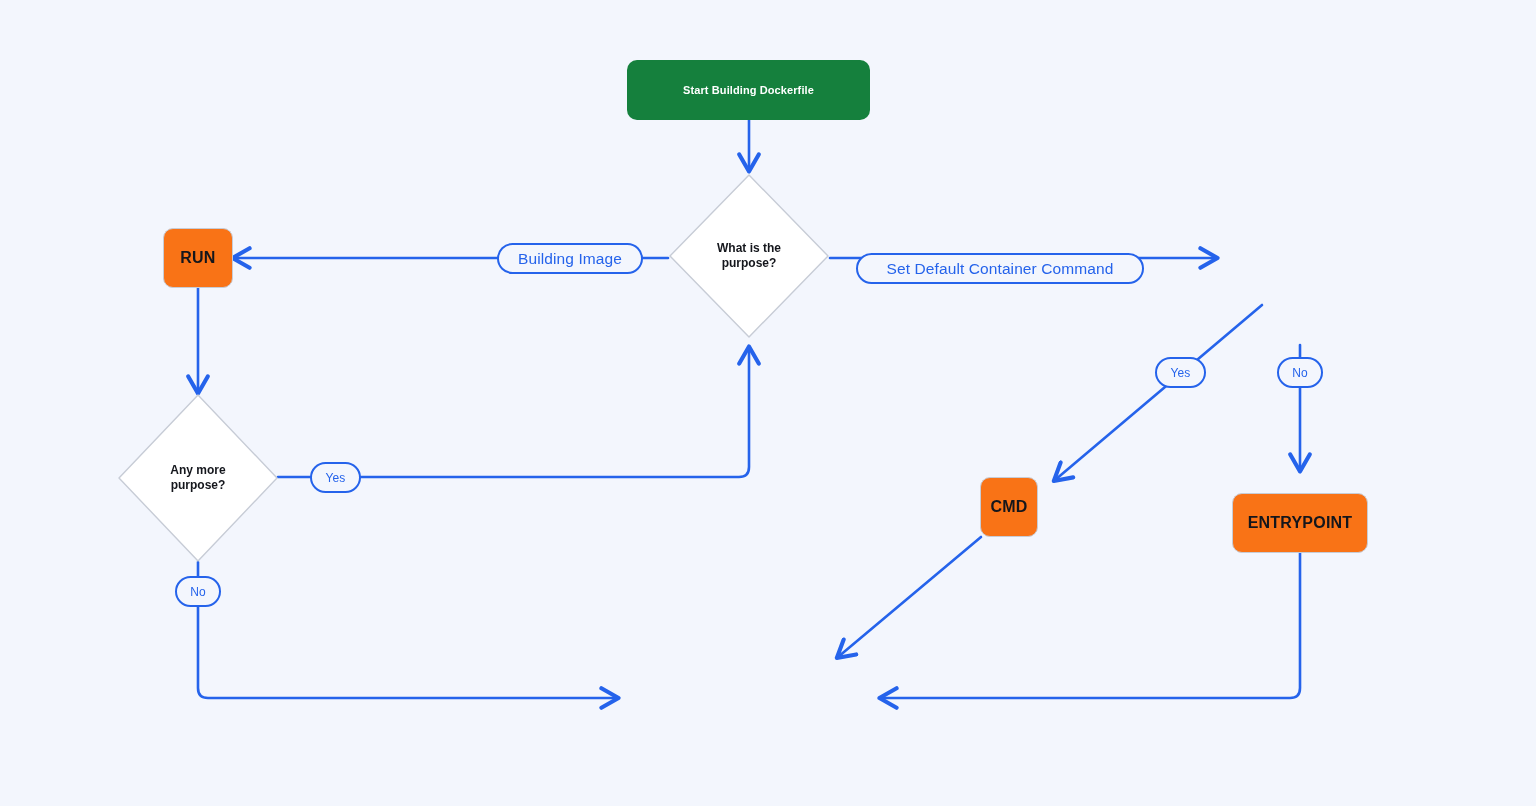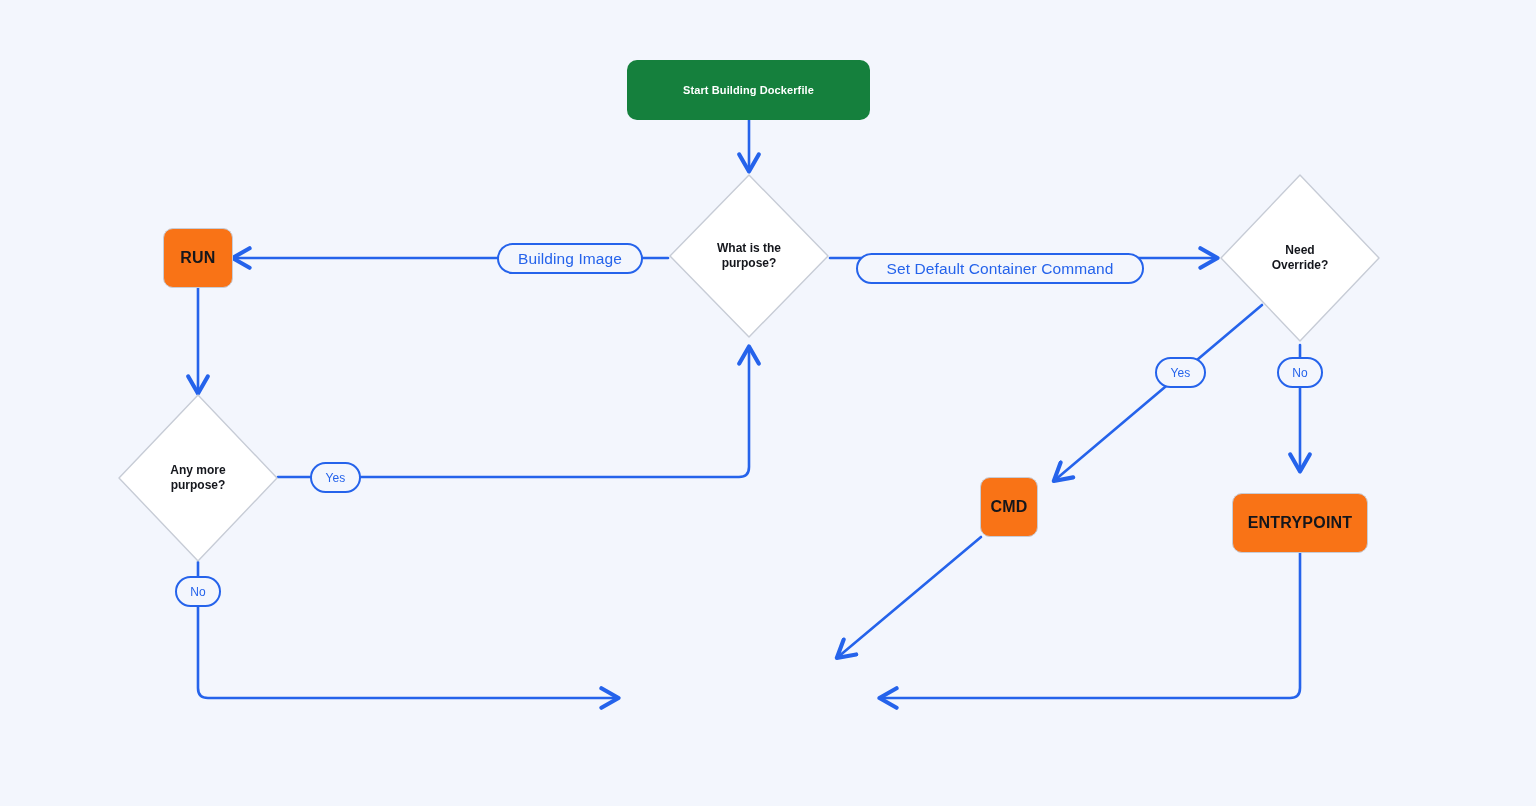--- a/index.html
+++ b/index.html
@@ -145,27 +145,20 @@
   </div>
 
   <div class="node node-diamond" style="left:116px; top:392px; width:164px; height:172px;">
     <svg class="dia-shape" viewBox="0 0 164 172" xmlns="http://www.w3.org/2000/svg">
       <path d="M 82 3 L 161 86 L 82 169 L 3 86 Z" fill="#ffffff" stroke="#c7ccd6" stroke-width="1.4" stroke-linejoin="round"></path>
     </svg>
     <span class="dia-label">Any more
 purpose?</span>
   </div>
 
-  <div class="node node-diamond" style="left:1218px; top:172px; width:164px; height:172px;">
-    <svg class="dia-shape" viewBox="0 0 164 172" xmlns="http://www.w3.org/2000/svg">
-      <path d="M 82 3 L 161 86 L 82 169 L 3 86 Z" fill="#ffffff" stroke="#c7ccd6" stroke-width="1.4" stroke-linejoin="round"></path>
-    </svg>
-    <span class="dia-label">Need
-Override?</span>
-  </div>
 
   <div class="node node-rect" style="left:980px; top:477px; width:58px; height:60px;">
     <span>CMD</span>
   </div>
 
   <div class="node node-rect" style="left:1232px; top:493px; width:136px; height:60px;">
     <span>ENTRYPOINT</span>
   </div>
 
 

